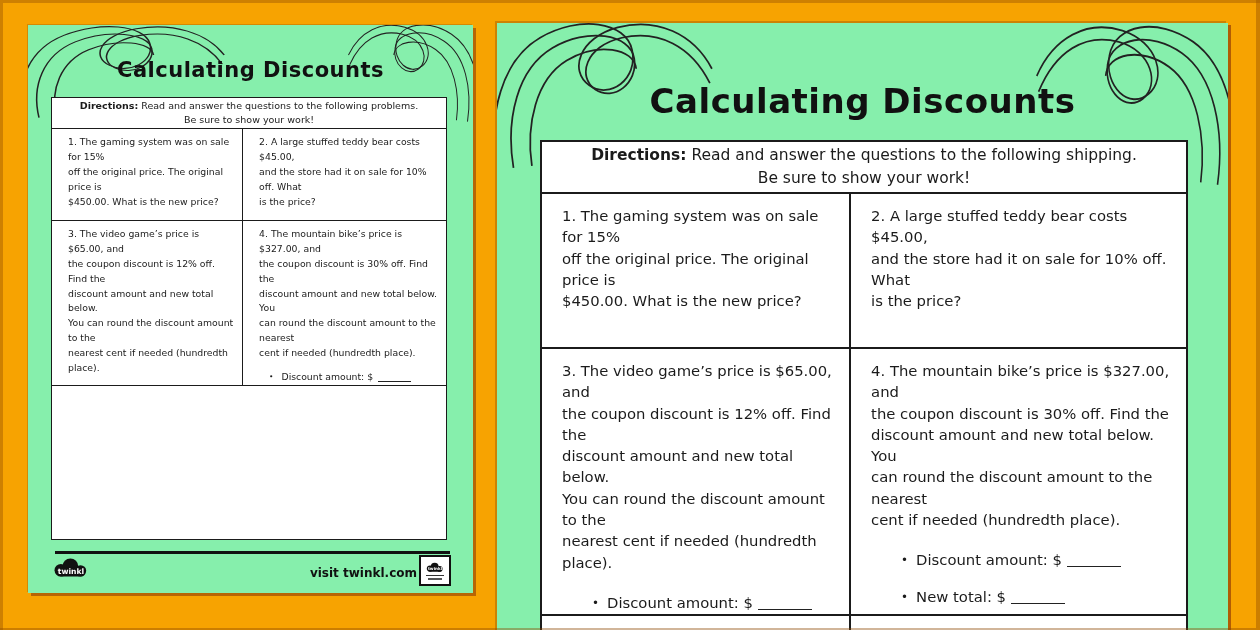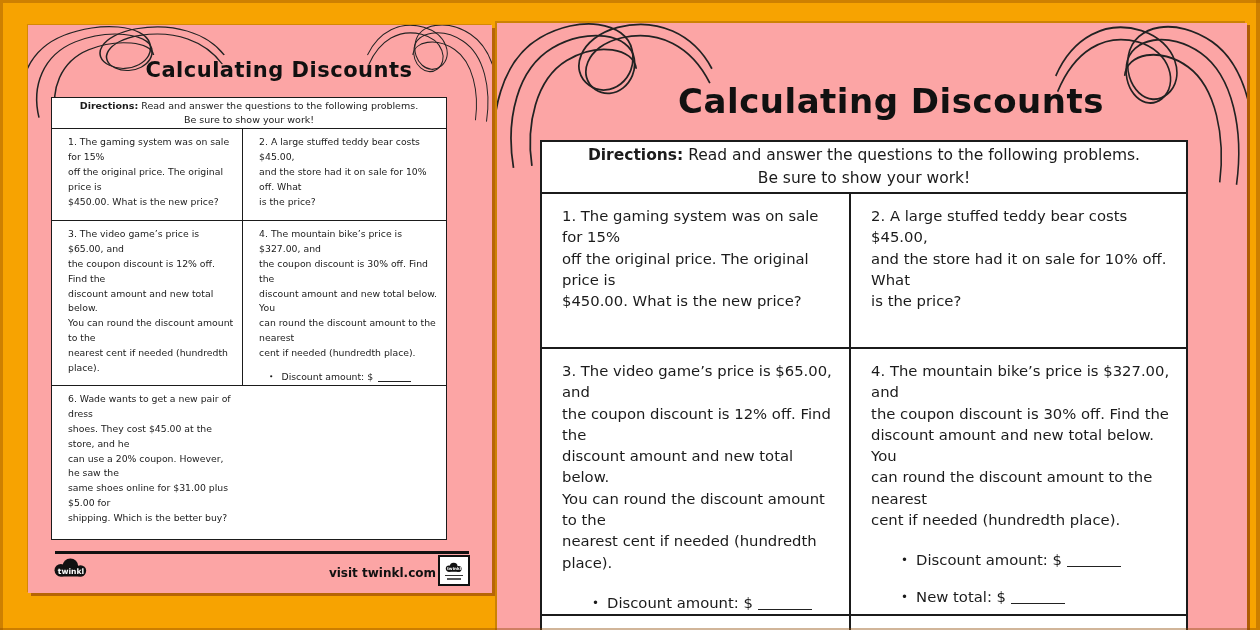--- a/index.html
+++ b/index.html
@@ -8,21 +8,21 @@
     background:#F7A301;
     font-family:"DejaVu Sans","Liberation Sans",sans-serif;
     color:#1b1b1b;
   }
   .frame{
     position:absolute;inset:0;
     box-shadow:inset 3px 3px 0 rgba(156,86,2,.45), inset -4px -2px 0 rgba(140,70,0,.4);
     pointer-events:none;z-index:50;
   }
   .page{
-    position:absolute;background:#fca5a5;overflow:hidden;padding-left:19px;
+    position:absolute;background:#86efac;overflow:hidden;
   }
   .page-left{
     left:28px;top:25px;width:445px;height:568px;
     box-shadow:3px 3px 0 rgba(120,40,10,.5), -1px -1px 0 rgba(150,90,10,.35);
   }
   .page-right{
     left:497px;top:23px;width:731px;height:640px;
     box-shadow:3px 2px 0 rgba(120,34,8,.55), -2px -2px 0 rgba(140,80,10,.4);
   }
   .squiggle{position:absolute;pointer-events:none;}
@@ -152,27 +152,20 @@
       <div class="bullets">
         <div class="brow">
             <span class="bdot">•</span>
             <span>Discount amount: $</span>
             <span class="blank"></span>
           </div>
 
       </div>
     </div>
 
-    <div class="cell">
-      <div class="ptext">6. Wade wants to get a new pair of dress
-shoes. They cost $45.00 at the store, and he
-can use a 20% coupon. However, he saw the
-same shoes online for $31.00 plus $5.00 for
-shipping. Which is the better buy?</div>
-    </div>
   </div>
 
   <div class="footer-line"></div>
 
   <svg class="cloud-logo" viewBox="0 0 120 70">
     <circle cx="28" cy="42" r="20" fill="#111"></circle>
     <circle cx="58" cy="30" r="25" fill="#111"></circle>
     <circle cx="90" cy="44" r="18" fill="#111"></circle>
     <rect x="16" y="34" width="88" height="28" rx="14" fill="#111"></rect>
     <text x="60" y="54" text-anchor="middle" fill="#fff" font-size="24" font-weight="bold" font-family="DejaVu Sans, sans-serif">twinkl</text>
@@ -203,21 +196,21 @@
   <svg class="squiggle flip" style="right:-10px;top:-6px;width:205px;height:170px;" viewBox="0 0 220 150" preserveAspectRatio="none">
     <path d="M4,148 C-2,96 10,44 48,22 C86,0 132,6 138,34 C144,62 116,82 96,68 C76,54 86,22 124,12 C162,2 198,18 216,52"></path>
     <path d="M22,148 C14,100 26,52 60,32 C94,12 136,18 140,42 C144,66 120,84 102,72 C84,60 92,30 128,22 C164,14 196,30 214,66"></path>
     <path d="M40,146 C34,106 44,62 74,44 C104,26 140,32 142,52"></path>
   </svg>
 
   <div class="wtitle">Calculating Discounts</div>
 
   <div class="wtable">
     <div class="dir">
-      <div class="dir-inner"><b>Directions:</b><span> Read and answer the questions to the following problems.
+      <div class="dir-inner"><b>Directions:</b><span> Read and answer the questions to the following shipping.
 Be sure to show your work!</span></div>
     </div>
 
     <div class="cell c1 rb">
       <div class="ptext">1. The gaming system was on sale for 15%
 off the original price. The original price is
 $450.00. What is the new price?</div>
     </div>
     <div class="cell rb">
       <div class="ptext">2. A large stuffed teddy bear costs $45.00,

